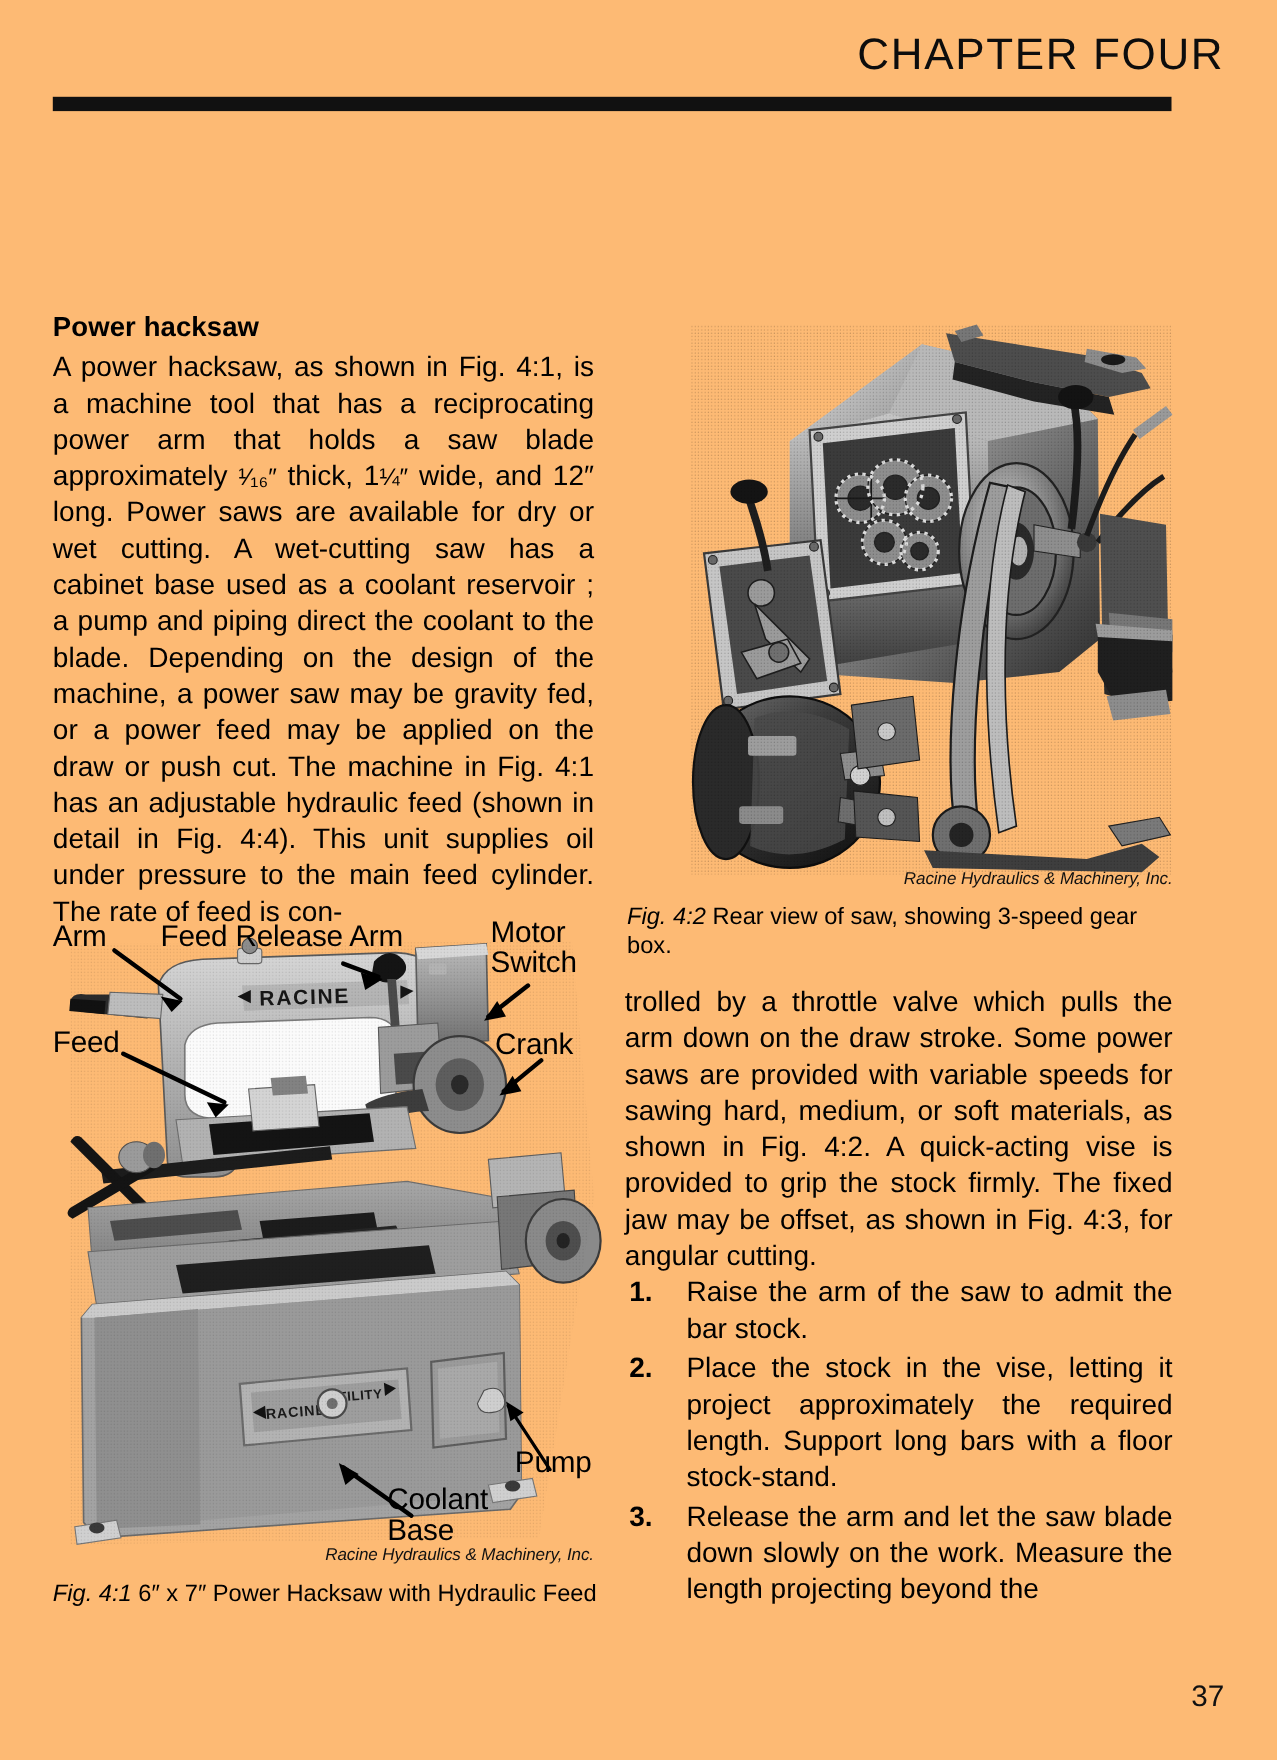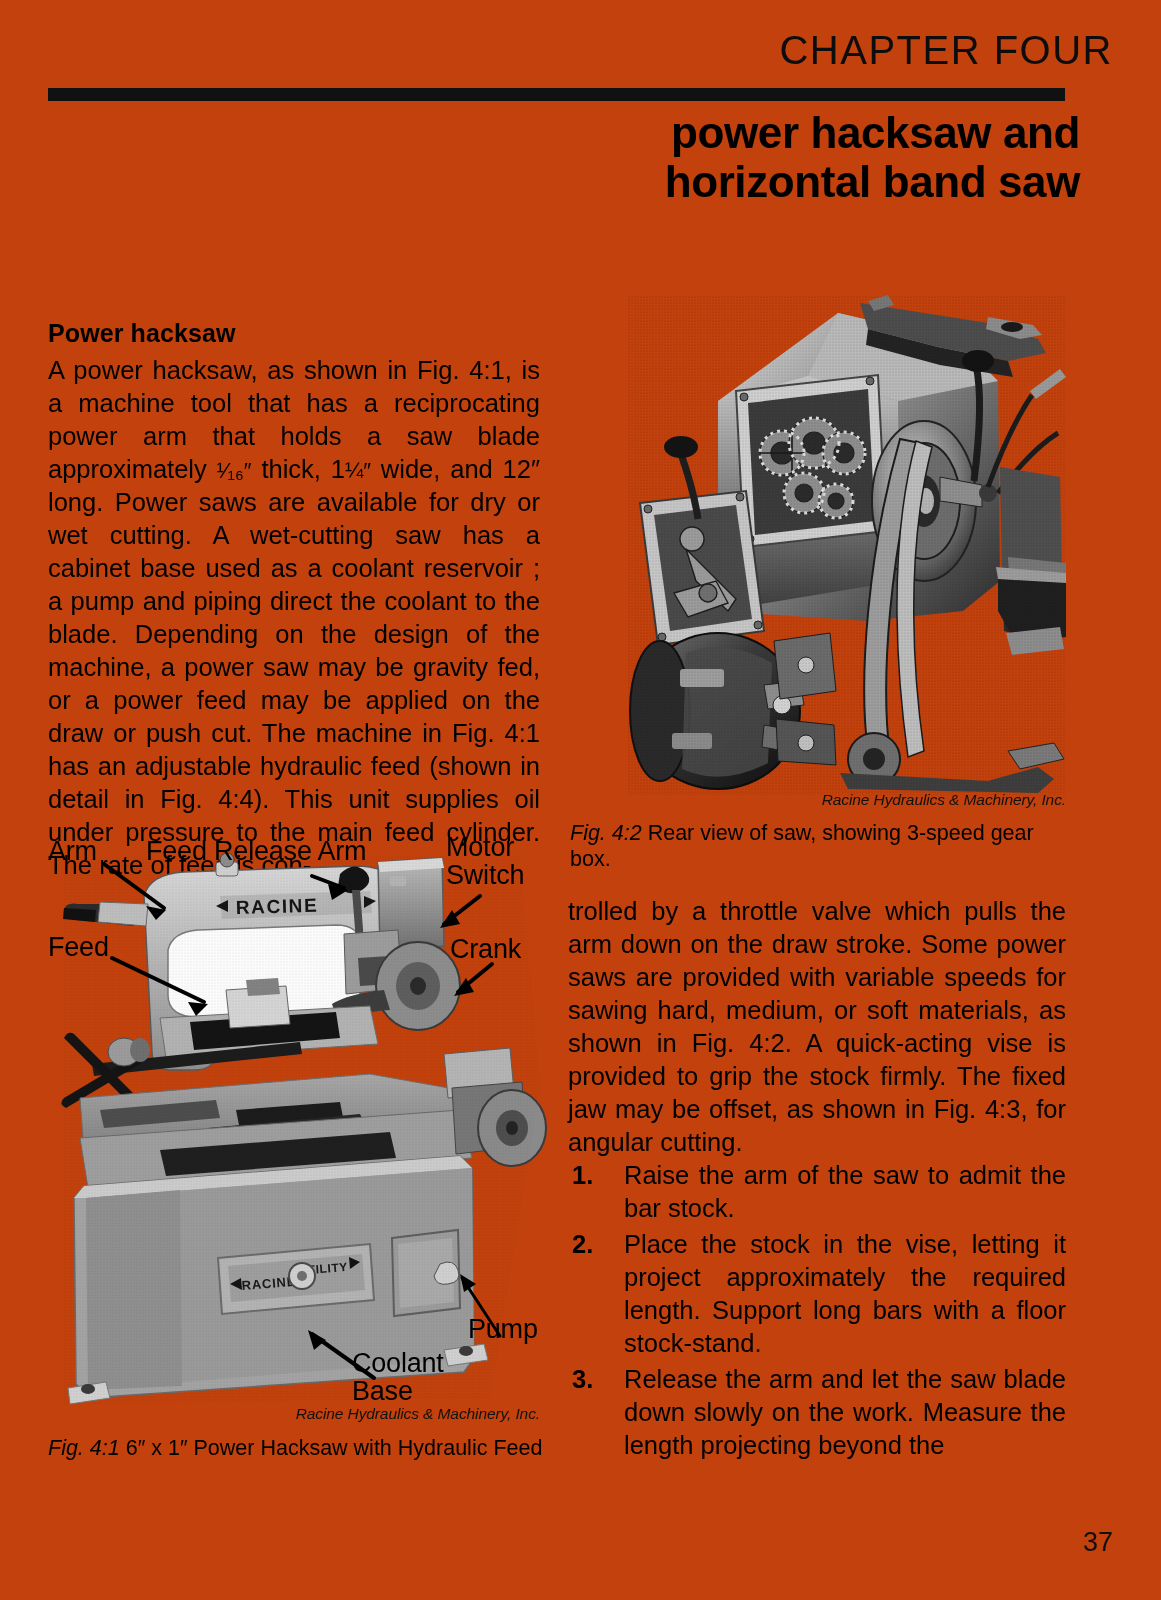--- a/index.html
+++ b/index.html
@@ -1,21 +1,21 @@
 <!DOCTYPE html>
 <html><head>
 <meta charset="utf-8">
 <style>
   html,body{margin:0;padding:0;background:#fff;}
   body{
     width:1161px;height:1600px;position:relative;overflow:hidden;
     font-family:"Liberation Sans", sans-serif;color:#000;
     -webkit-font-smoothing:antialiased;
   }
-  .page{position:absolute;inset:0;background:#c2410c;}
+  .page{position:absolute;inset:0;background:#fdba74;}
 
   
   .chapter-label{
     position:absolute;right:48px;top:28px;
     font-family:"Liberation Sans", sans-serif;
     font-size:40px;font-weight:400;letter-spacing:1.5px;
     color:#0d0d0d;white-space:nowrap;
   }
   .rule{
     position:absolute;left:48px;top:88px;width:1017px;height:13px;
@@ -27,21 +27,21 @@
     font-size:19.5px;line-height:1.45;text-align:center;color:#111;
   }
   .attribution i{font-style:italic;}
   .chapter-title{
     position:absolute;left:540px;top:108px;width:540px;
     font-size:44px;font-weight:bold;line-height:1.12;
     letter-spacing:-0.4px;text-align:right;color:#000;
   }
 
   
-  .col-left{position:absolute;left:48px;top:283px;width:492px;margin-top:36px;}
+  .col-left{position:absolute;left:48px;top:283px;width:492px;}
 
   h2.sec{
     font-size:25px;font-weight:bold;margin:0 0 6px 0;letter-spacing:0.1px;
   }
   p.body{
     margin:0;font-size:25.5px;line-height:1.295;
     text-align:justify;text-align-last:left;
     hyphens:none;word-spacing:0.2px;
   }
   .frac{font-size:0.86em;}
@@ -92,24 +92,20 @@
 </style>
 </head>
 <body>
 
 <div class="page">
 
   <div class="chapter-label">CHAPTER FOUR</div>
   <div class="rule"></div>
 
 
-  <div class="chapter-title">
-    <div>power hacksaw and</div>
-    <div>horizontal band saw</div>
-  </div>
 
   <div class="col-left">
     <h2 class="sec">Power hacksaw</h2>
     <p class="body"><span>A power hacksaw, as shown in Fig. 4:1, is a machine tool that has a reciprocating power arm that holds a saw blade approximately </span><span class="frac">¹⁄₁₆″</span><span> thick, 1</span><span class="frac">¼″</span><span> wide, and 12″ long. Power saws are available for dry or wet cutting. A wet-cutting saw has a cabinet base used as a coolant reservoir ; a pump and piping direct the coolant to the blade. Depending on the design of the machine, a power saw may be gravity fed, or a power feed may be applied on the draw or push cut. The machine in Fig. 4:1 has an adjustable hydraulic feed (shown in detail in Fig. 4:4). This unit supplies oil under pressure to the main feed cylinder. The rate of feed is con-</span></p>
   </div>
 
   <div class="fig42">
     <svg viewBox="0 0 498 515" width="498" height="515">
       <defs>
         <linearGradient id="g1" x1="0" y1="0" x2="1" y2="1">
@@ -424,18 +420,18 @@
     <div class="lbl" style="left:410px;top:96px;">Crank</div>
     <div class="lbl" style="left:428px;top:476px;">Pump</div>
     <div class="lbl two" style="left:312px;top:512px;">
       <div>Coolant</div>
       <div style="text-align:left;">Base</div>
     </div>
   </div>
 
   <div class="credit fig41-credit">Racine Hydraulics &amp; Machinery, Inc.</div>
   <div class="fig-caption fig41-caption">
-    <i>Fig. 4:1</i><span> 6″ x 1″ Power Hacksaw with Hydraulic Feed</span>
+    <i>Fig. 4:1</i><span> 6″ x 7″ Power Hacksaw with Hydraulic Feed</span>
   </div>
 
   <div class="page-num">37</div>
 
 </div>
 
 </body></html>

